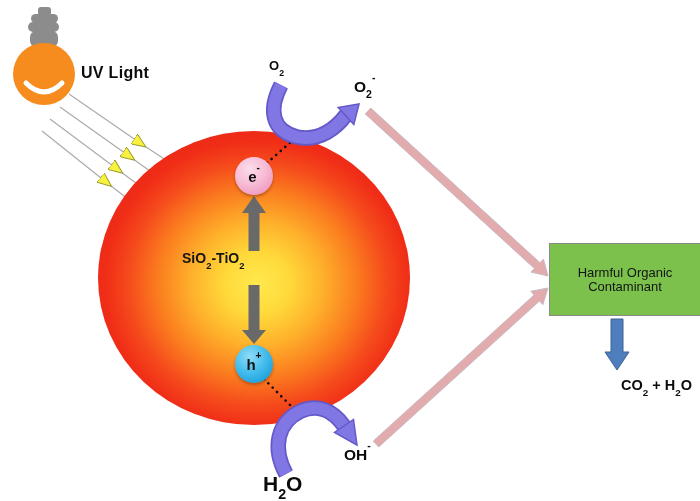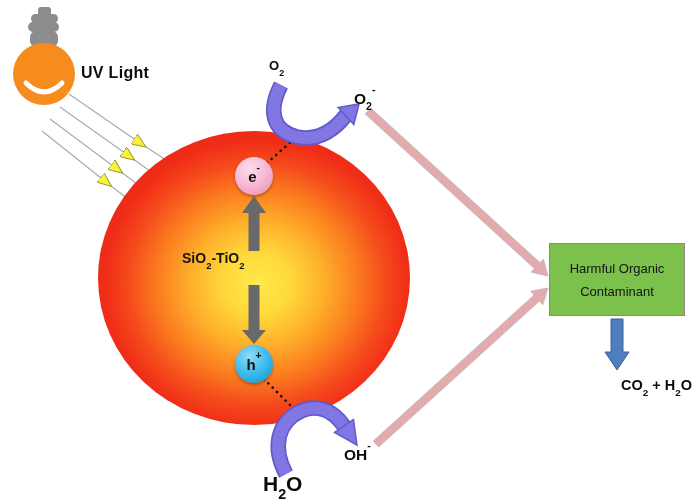--- a/index.html
+++ b/index.html
@@ -7,21 +7,21 @@
   .stage{
     position:relative;width:700px;height:501px;background:#ffffff;overflow:hidden;
     font-family:"Liberation Sans", sans-serif;color:#000;padding-left:27px;
   }
   .stage svg.art{position:absolute;left:0;top:0;}
   .lbl{position:absolute;font-weight:bold;color:#0b0b0b;white-space:nowrap;line-height:1.1;}
   .lbl sub{font-size:0.68em;position:relative;top:0.22em;line-height:0;}
   .lbl sup{font-size:0.68em;position:relative;top:-0.42em;line-height:0;}
   .lbl-uv{left:81px;top:64px;font-size:16px;letter-spacing:.3px;}
   .lbl-o2{left:269px;top:59px;font-size:13px;}
-  .lbl-superoxide{left:354px;top:90px;font-size:15.5px;}
+  .lbl-superoxide{left:354px;top:78px;font-size:15.5px;}
   .lbl-water{left:263px;top:472px;font-size:21px;}
   .lbl-hydroxyl{left:344px;top:446px;font-size:15.5px;text-align:right;}
   .lbl-products{left:558px;top:378px;width:134px;text-align:right;font-size:14.5px;}
   .catalyst-label{
     position:absolute;left:182px;top:251px;width:150px;text-align:left;
     font-weight:bold;font-size:14px;line-height:14.5px;color:#141414;
   }
   .catalyst-label sub{font-size:0.68em;position:relative;top:0.22em;line-height:0;}
   .charge{
     position:absolute;width:38px;height:38px;border-radius:50%;
@@ -32,24 +32,24 @@
   .charge sup{font-size:0.68em;position:relative;top:-0.42em;line-height:0;}
   .charge-electron{
     left:235px;top:157px;
     background:radial-gradient(circle at 38% 30%, #fcdcea 0%, #f7bcd6 45%, #f0a0c3 75%, #e98ab4 100%);
   }
   .charge-hole{
     left:235px;top:345px;
     background:radial-gradient(circle at 38% 30%, #8fdcf8 0%, #45bdec 45%, #1ba2de 80%, #0f8fca 100%);
   }
   .contaminant-box{
-    position:absolute;left:549px;top:243px;width:136px;height:73px;box-sizing:border-box;
+    position:absolute;left:549px;top:243px;width:152px;height:73px;box-sizing:border-box;
     background:#7bc14c;border:1.5px solid #8a8a8a;
     display:flex;align-items:center;justify-content:center;text-align:center;
-    font-size:13px;line-height:23px;color:#141414;padding:0 8px;
+    font-size:13px;line-height:14px;color:#141414;padding:0 8px;
   }
 </style>
 </head>
 <body>
 
 <div class="stage">
 
   <svg class="art" width="700" height="501" viewBox="0 0 700 501">
     <defs>
       <radialGradient id="g-sphere" cx="51%" cy="52%" r="53%">

